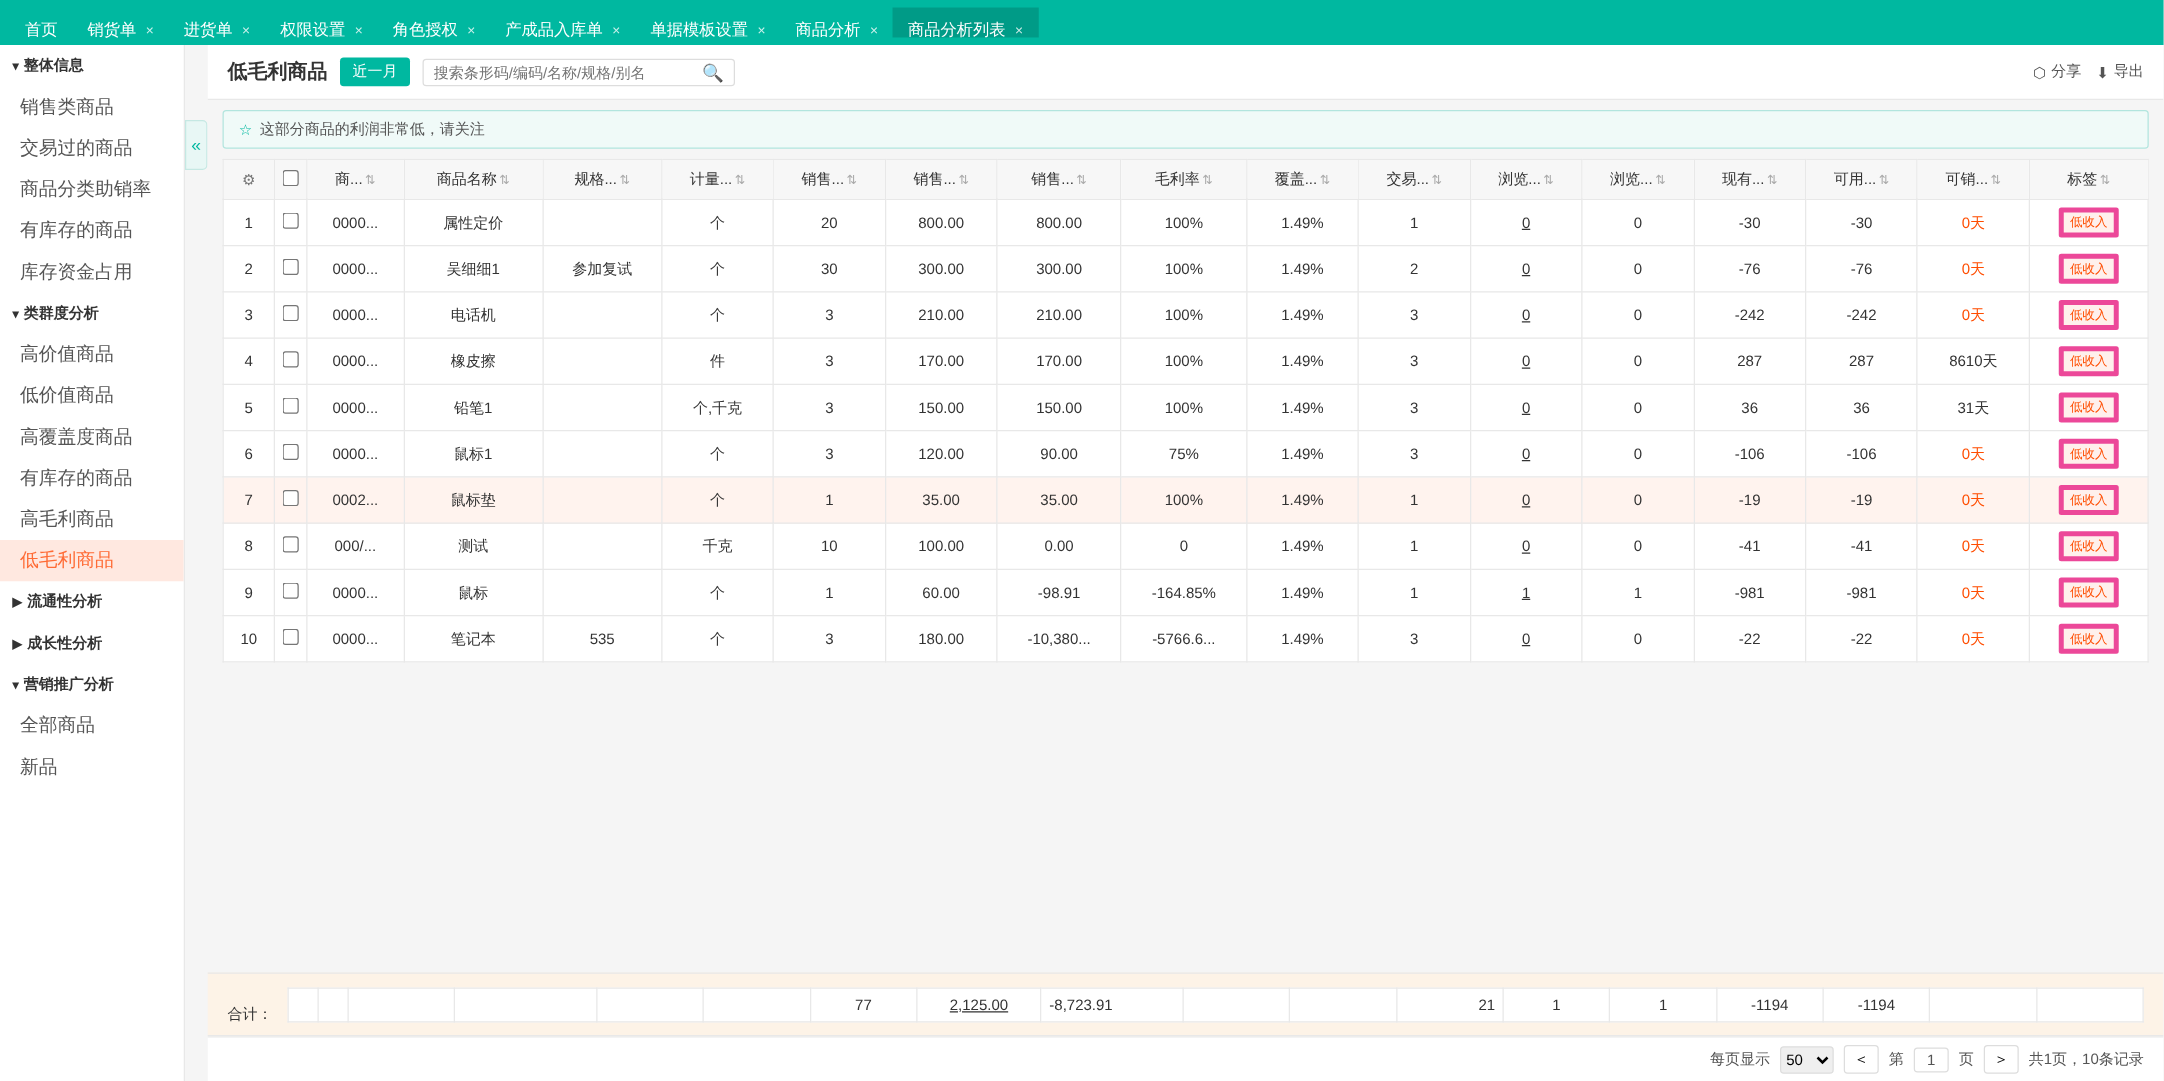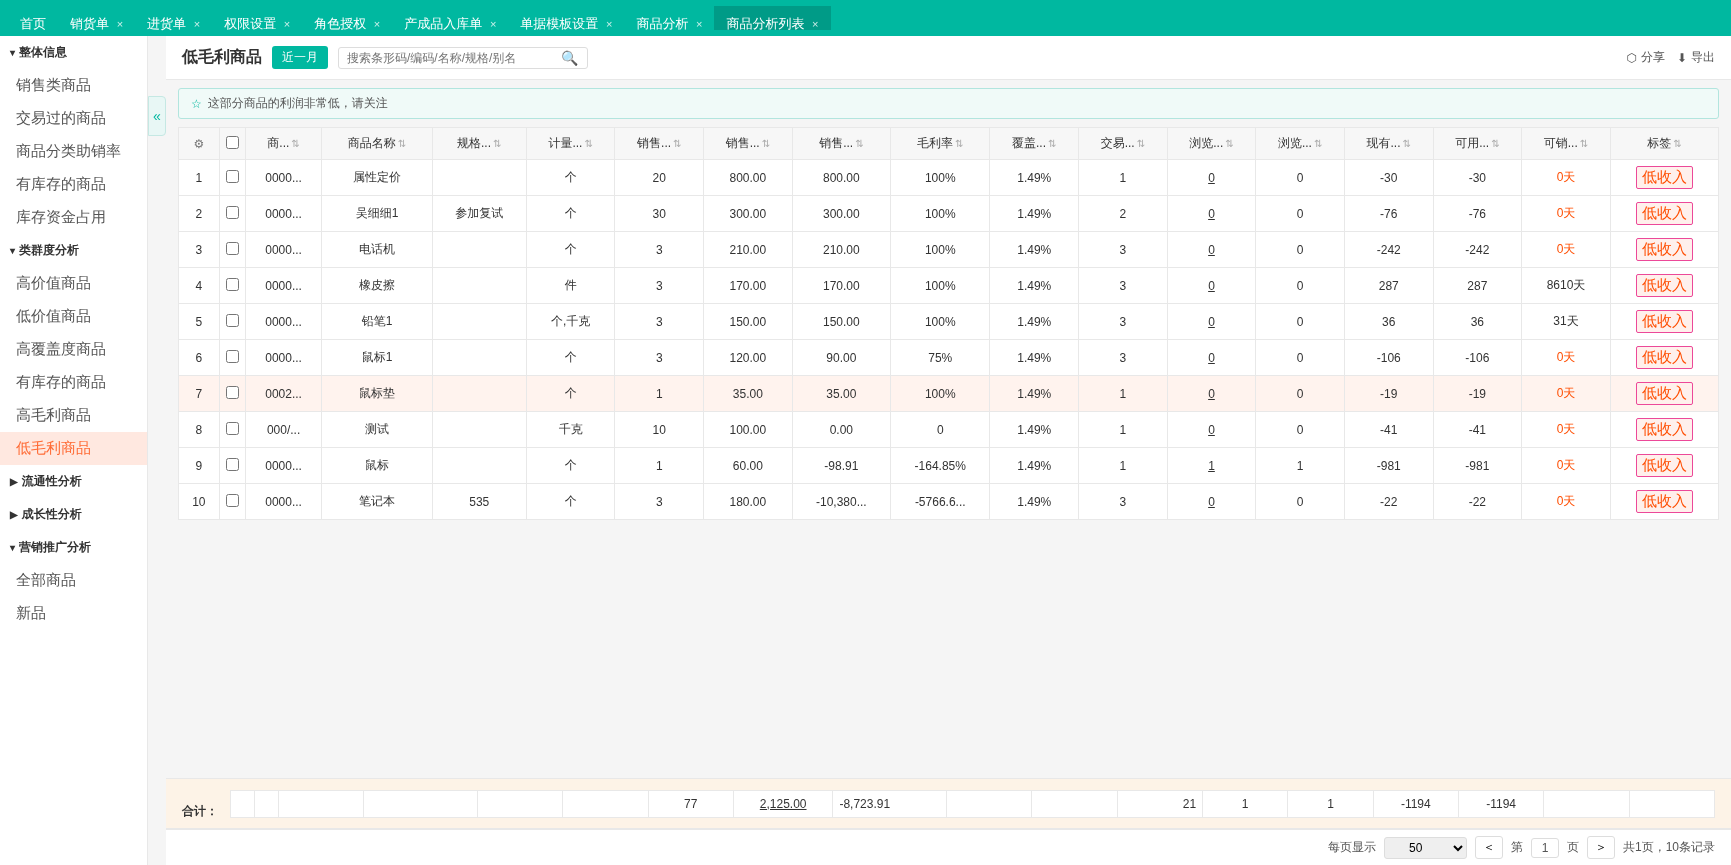--- a/index.html
+++ b/index.html
@@ -174,63 +174,63 @@
       padding: 6px 6px;
       text-align: center;
       color: #333;
       white-space: nowrap;
     }
     tbody tr.highlighted td { background: #fff3ee; }
     .tag-badge {
       display: inline-block;
       background: #fff0ec;
       color: #ff4d00;
-      border: 1px solid #ec4899;
+      border: 4px solid #ec4899;
       border-radius: 2px;
       padding: 1px 5px;
-      font-size: 15px;
+      font-size: 10px;
     }
     .underline-link { text-decoration: underline; color: #333; cursor: pointer; }
 
     
     .table-footer {
       background: #fdf3e7;
       border-top: 1px solid #e8e8e8;
       padding: 8px 16px;
       display: flex;
       align-items: center;
       gap: 0;
       font-size: 12px;
       color: #333;
       min-height: 36px;
       border-bottom: 1px solid #e8e8e8;
     }
     .footer-label {
-      font-weight: bold;
+      font-weight: normal;
       margin-right: 8px;
       min-width: 40px;
       margin-top: 16px;
     }
 
     
     .pagination-bar {
       background: #fff;
       border-top: 1px solid #e8e8e8;
       padding: 6px 16px;
       display: flex;
       align-items: center;
       justify-content: flex-end;
       gap: 8px;
       font-size: 12px;
       color: #555;
     }
     .pagination-bar select {
       border: 1px solid #ddd;
       border-radius: 3px;
-      padding: 2px 20px;
+      padding: 2px 0;
       font-size: 12px;
     }
     .pagination-bar .page-btn {
       border: 1px solid #ddd;
       border-radius: 3px;
       background: #fff;
       padding: 2px 7px;
       cursor: pointer;
       font-size: 12px;
     }

